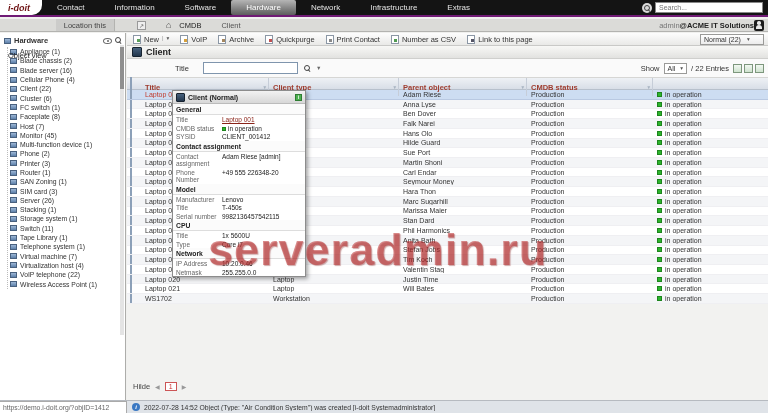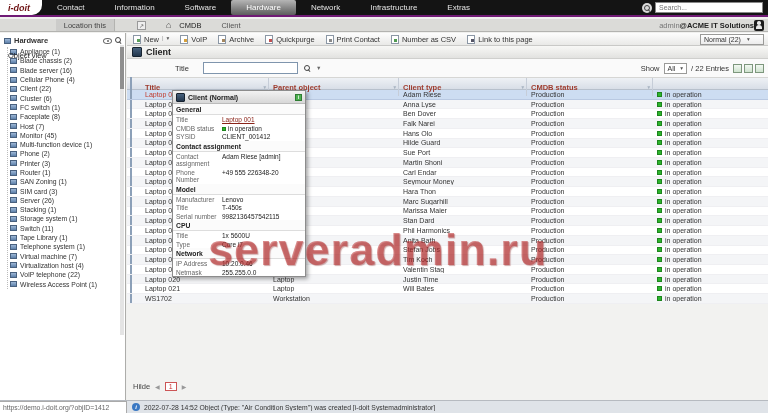--- a/index.html
+++ b/index.html
@@ -353,25 +353,25 @@
     </div>
   </div>
 
   <div class="thead grid-cols" id="thead">
       <div><span class="cb"></span></div>
       <div class="th">
         <span>Title</span>
         <span class="sort">▾</span>
       </div>
       <div class="th">
+        <span>Client type</span>
+        <span class="sort">▾</span>
+      </div>
+      <div class="th">
         <span>Parent object</span>
-        <span class="sort">▾</span>
-      </div>
-      <div class="th">
-        <span>Client type</span>
         <span class="sort">▾</span>
       </div>
       <div class="th">
         <span>CMDB status</span>
         <span class="sort">▾</span>
       </div>
     </div>
   <div class="tbody" id="tbody">
       <div class="trow grid-cols selected">
         <div><span class="cb"></span></div>

